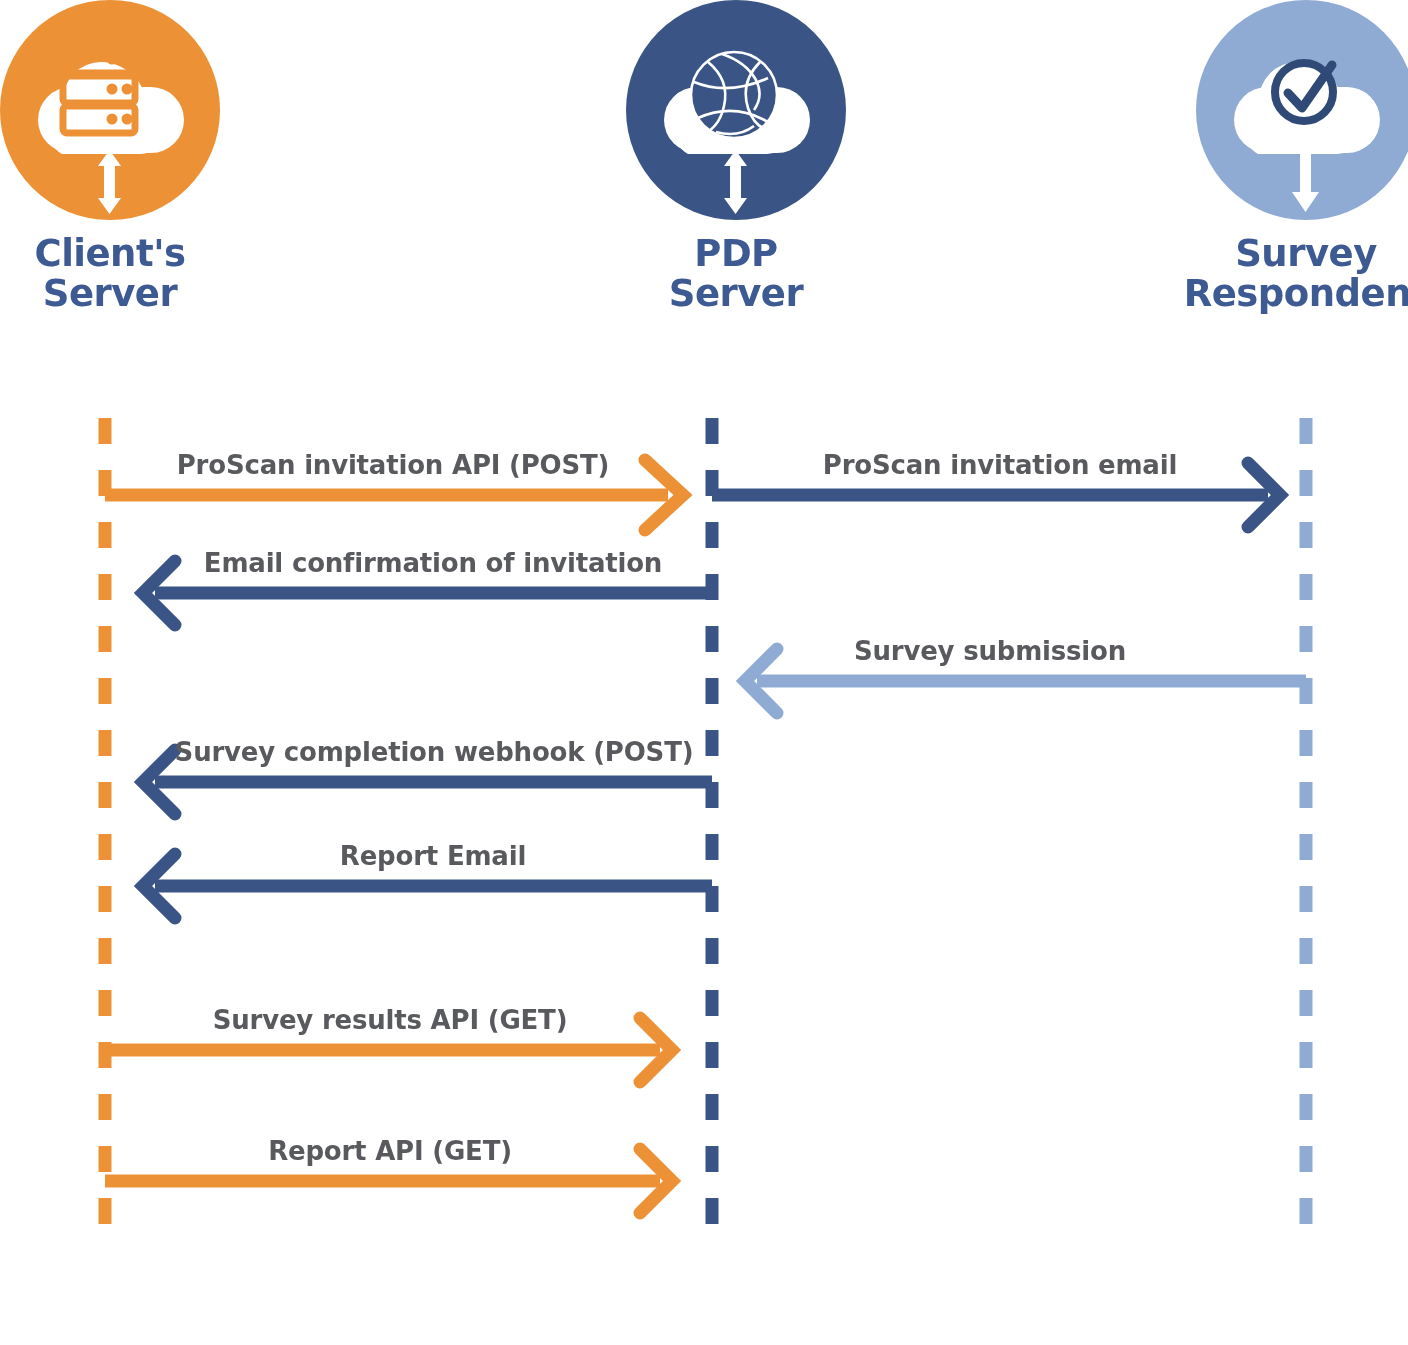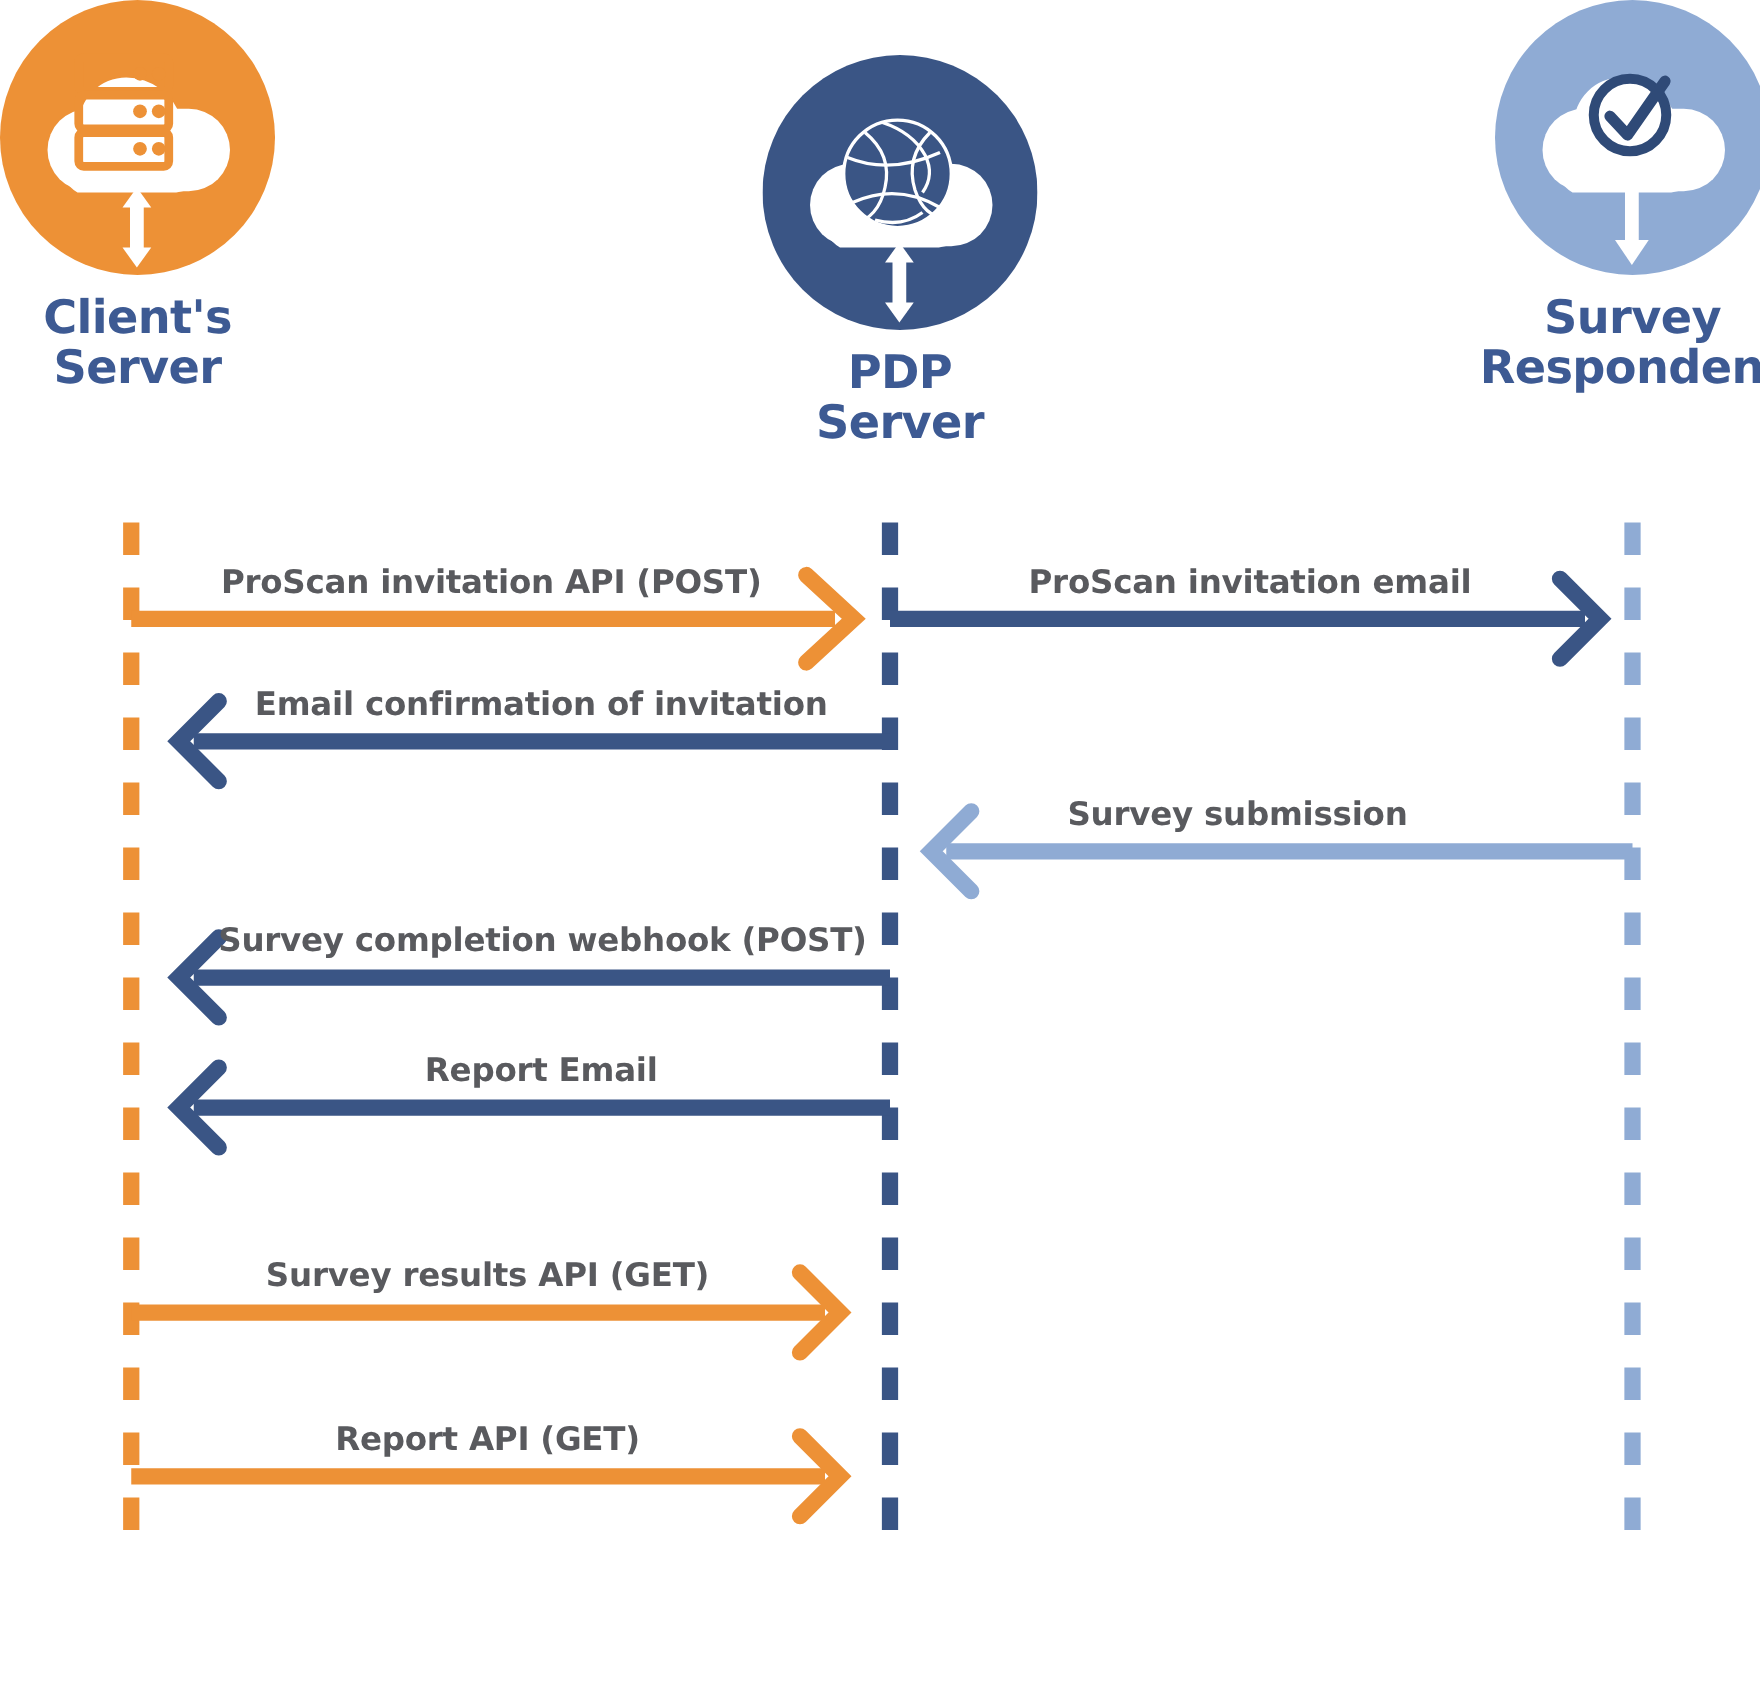--- a/index.html
+++ b/index.html
@@ -36,21 +36,21 @@
     font-family: "DejaVu Sans", sans-serif;
     font-weight: 700;
     font-size: 37px;
     line-height: 1.08;
     letter-spacing: -0.5px;
     color: #3D5A93;
     white-space: pre-line;
   }
 
   #actor-client  { left: -40px;  }
-  #actor-pdp     { left: 570px; margin-top: 44px;  }
+  #actor-pdp     { left: 586px;  }
   #actor-resp    { left: 1156px; }
 
   
   #seq-svg {
     position: absolute;
     left: 0;
     top: 0;
     width: 1408px;
     height: 1345px;
   }

